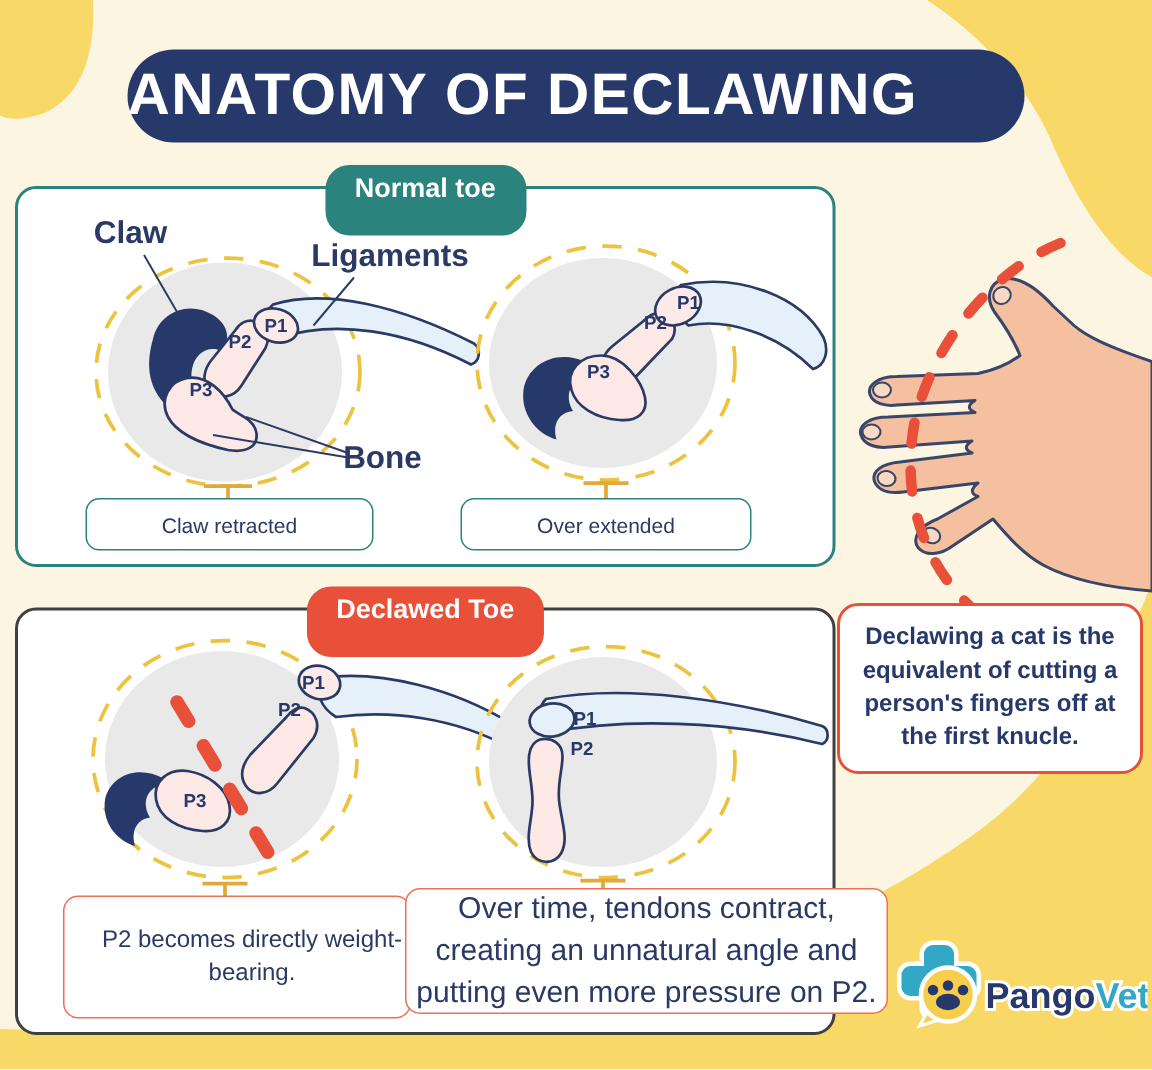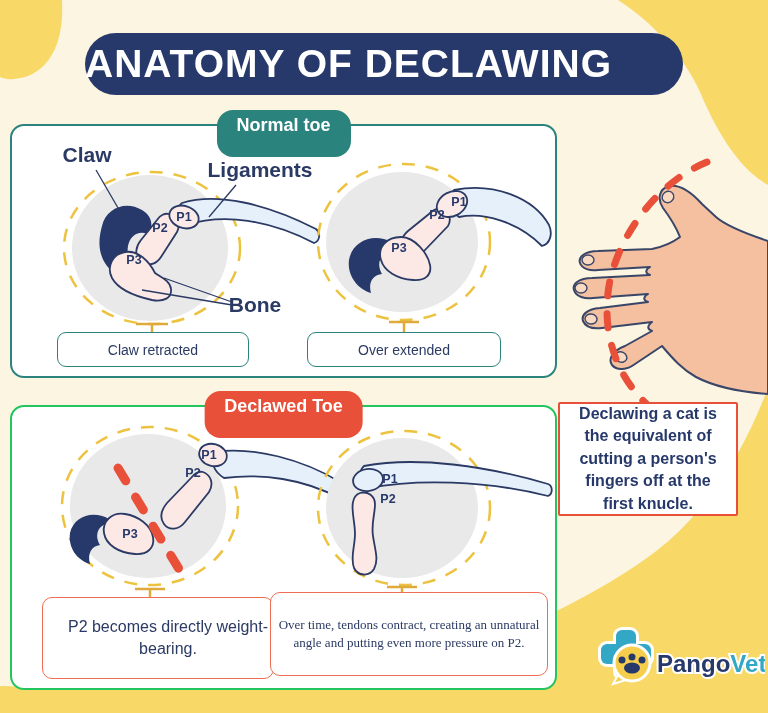--- a/index.html
+++ b/index.html
@@ -7,39 +7,39 @@
   #stage svg{display:block;}
   
   #bg{position:absolute;left:0;top:0;z-index:0;}
   
   .banner{position:absolute;left:85px;top:33px;width:598px;height:62px;background:#27396B;
     border-radius:31px;z-index:3;display:flex;align-items:center;justify-content:flex-start;}
   .banner span{color:#FFFFFF;font-size:39px;font-weight:bold;letter-spacing:1px;}
   
   .panel{position:absolute;background:#FFFFFF;border-radius:14px;z-index:2;}
   .panel.normal{left:10px;top:124px;width:543px;height:250px;border:2px solid #2A837D;}
-  .panel.declawed{left:10px;top:405px;width:543px;height:281px;border:2px solid #22c55e;}
+  .panel.declawed{left:10px;top:405px;width:543px;height:281px;border:2px solid #404040;}
   .badge{position:absolute;top:-16px;left:50%;transform:translateX(-50%);height:47px;line-height:31px;
     padding:0 20px;border-radius:16px;color:#fff;font-size:18px;font-weight:bold;white-space:nowrap;z-index:4;}
   .badge.teal{background:#2A837D;}
   .badge.red{background:#E8503A;}
   .diag{position:absolute;z-index:3;overflow:visible;}
   
   .cap{position:absolute;background:#fff;color:#2B3A64;text-align:center;z-index:5;
     display:flex;align-items:center;justify-content:center;}
   .cap.tealcap{border:1.5px solid #2A837D;border-radius:9px;font-size:14px;height:33px;}
   .cap.redcap{border:1.5px solid #EF6E55;border-radius:10px;padding-left:20px;}
   #cap1{left:45px;top:206px;width:190px;}
   #cap2{left:295px;top:206px;width:192px;}
   #cap3{left:30px;top:190px;width:210px;height:80px;font-size:16px;line-height:1.35;}
-  #cap4{left:258px;top:185px;width:278px;height:84px;font-size:13px;line-height:1.4;padding:0 6px;box-sizing:border-box;font-family:Liberation Serif, serif;}
+  #cap4{left:258px;top:185px;width:322px;height:84px;font-size:20px;line-height:1.4;padding:0 6px;box-sizing:border-box;}
   
   #hand-svg{position:absolute;left:555px;top:148px;z-index:2;}
-  .quote{position:absolute;left:558px;top:402px;width:180px;height:114px;background:#fff;
-    border:2.5px solid #E8503A;border-radius:2px;z-index:3;box-sizing:border-box;
+  .quote{position:absolute;left:558px;top:402px;width:204px;height:114px;background:#fff;
+    border:2.5px solid #E8503A;border-radius:14px;z-index:3;box-sizing:border-box;
     display:flex;align-items:center;justify-content:center;text-align:center;
     color:#27396B;font-weight:bold;font-size:16px;line-height:1.4;padding:6px 9px;}
   #logo-svg{position:absolute;left:593px;top:622px;z-index:3;}
   text{font-family:"Liberation Sans",sans-serif;}
 </style>
 </head>
 <body>
 
 <div id="stage">
 

